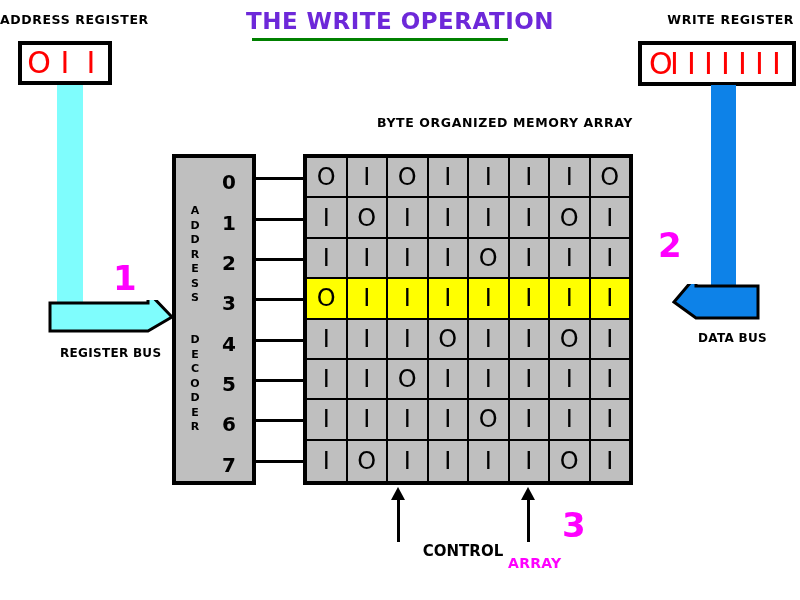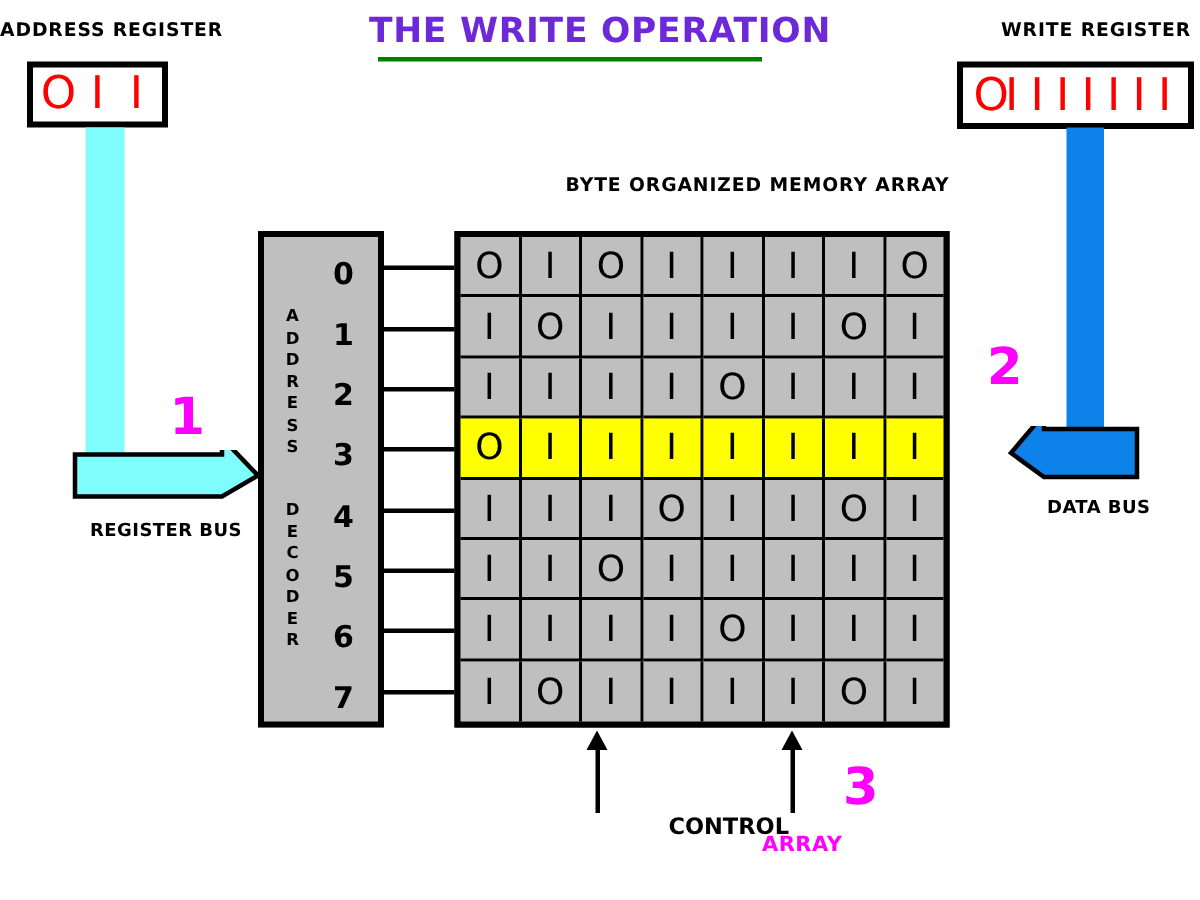--- a/index.html
+++ b/index.html
@@ -123,21 +123,21 @@
     position:absolute;width:0;height:0;
     border-left:7px solid transparent;border-right:7px solid transparent;
     border-bottom:13px solid #000;
   }
   #ctrl-arrow-1{left:397px;top:498px;height:44px;}
   #ctrl-head-1{left:391px;top:487px;}
   #ctrl-arrow-2{left:527px;top:498px;height:44px;}
   #ctrl-head-2{left:521px;top:487px;}
 
   #control-bus-label{
-    left:400px;top:542px;width:126px;text-align:right;
+    left:400px;top:542px;width:126px;text-align:center;
     font-family:"DejaVu Sans", sans-serif;
     font-weight:bold;font-size:15px;color:#000;line-height:19px;
   }
   #write-label{
     left:508px;top:555px;
     font-family:"DejaVu Sans", sans-serif;
     font-weight:bold;font-size:14px;color:#ff00ff;letter-spacing:0.3px;
   }
 </style>
 </head>

